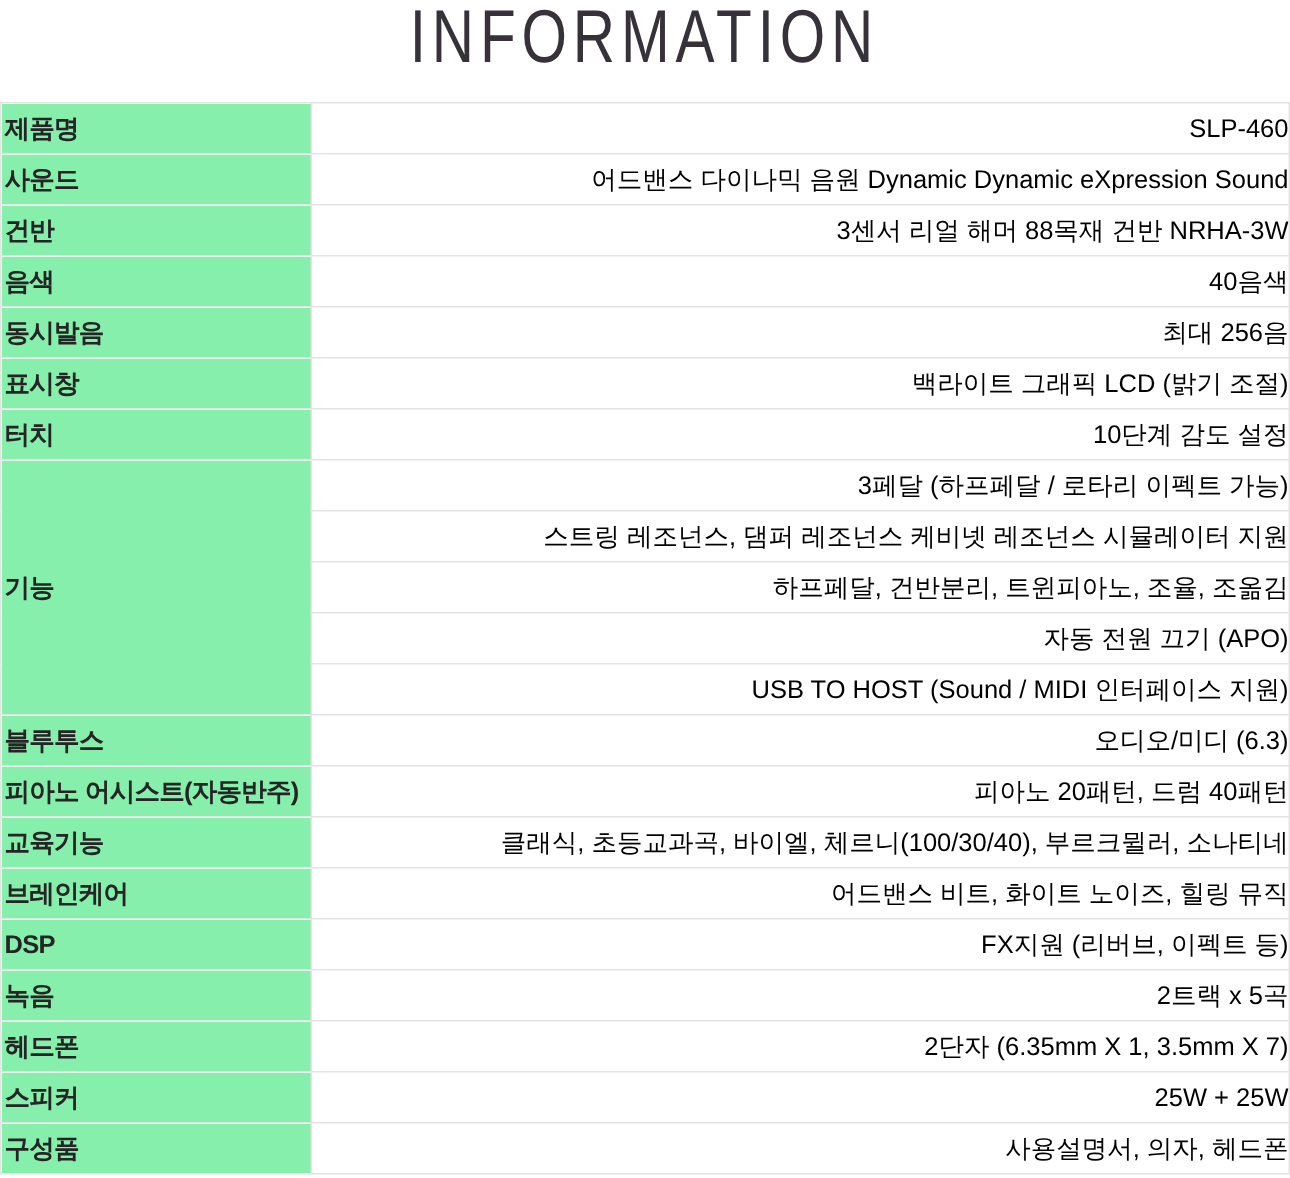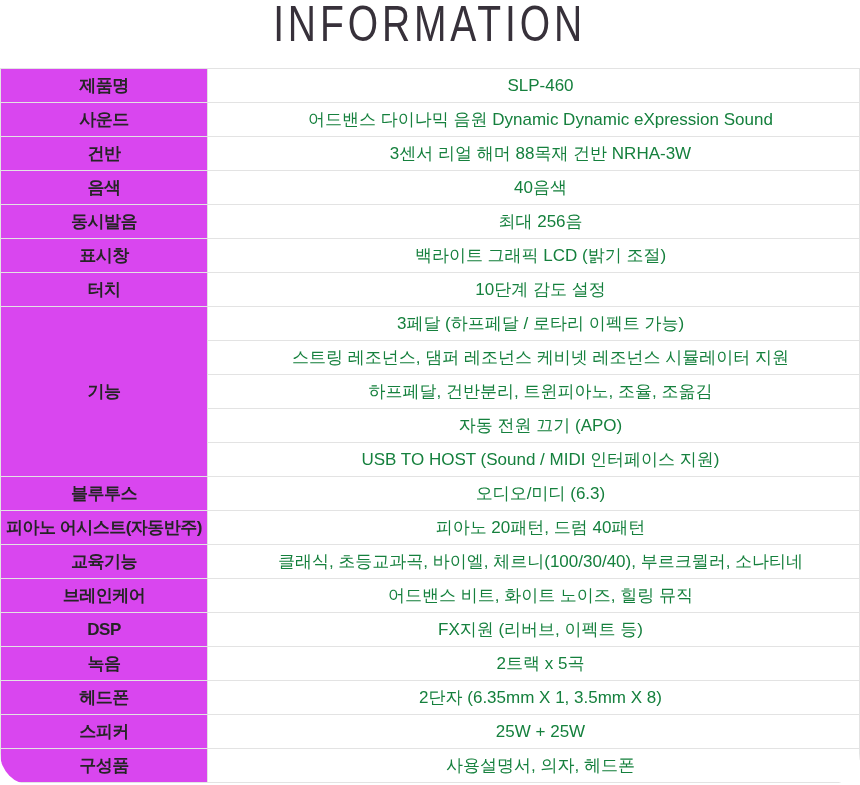--- a/index.html
+++ b/index.html
@@ -6,21 +6,20 @@
     margin: 0;
     padding: 0;
     background: #ffffff;
     font-family: "Liberation Sans", "DejaVu Sans", sans-serif;
   }
   .page {
     width: 860px;
     height: 785px;
     background: #ffffff;
     overflow: hidden;
-    border-radius: 32px;
   }
   .title-wrap {
     height: 68px;
     display: flex;
     align-items: flex-start;
     justify-content: center;
   }
   .page-title {
     margin: 0;
     padding-top: 0;
@@ -46,31 +45,31 @@
   table.spec-table td {
     border: 1px solid #e3e3e3;
     height: 33px;
     font-size: 17px;
     vertical-align: middle;
     overflow: hidden;
     white-space: nowrap;
   }
   table.spec-table th {
     width: 202px;
-    background: #d946ef;
+    background: #86efac;
     color: #252525;
     font-weight: bold;
-    text-align: center;
+    text-align: left;
     padding: 0 2px;
     letter-spacing: -0.5px;
   }
   table.spec-table td {
     background: #ffffff;
-    color: #15803d;
-    text-align: center;
+    color: #000000;
+    text-align: right;
     padding: 0 0 0 14px;
     font-weight: normal;
   }
 </style>
 </head>
 <body>
 
 <div class="page">
   <div class="title-wrap">
     <h1 class="page-title">INFORMATION</h1>
@@ -141,21 +140,21 @@
         <tr>
           <th rowspan="1">DSP</th>
           <td>FX지원 (리버브, 이펙트 등)</td>
         </tr>
         <tr>
           <th rowspan="1">녹음</th>
           <td>2트랙 x 5곡</td>
         </tr>
         <tr>
           <th rowspan="1">헤드폰</th>
-          <td>2단자 (6.35mm X 1, 3.5mm X 8)</td>
+          <td>2단자 (6.35mm X 1, 3.5mm X 7)</td>
         </tr>
         <tr>
           <th rowspan="1">스피커</th>
           <td>25W + 25W</td>
         </tr>
         <tr>
           <th rowspan="1">구성품</th>
           <td>사용설명서, 의자, 헤드폰</td>
         </tr>
       </tbody>

